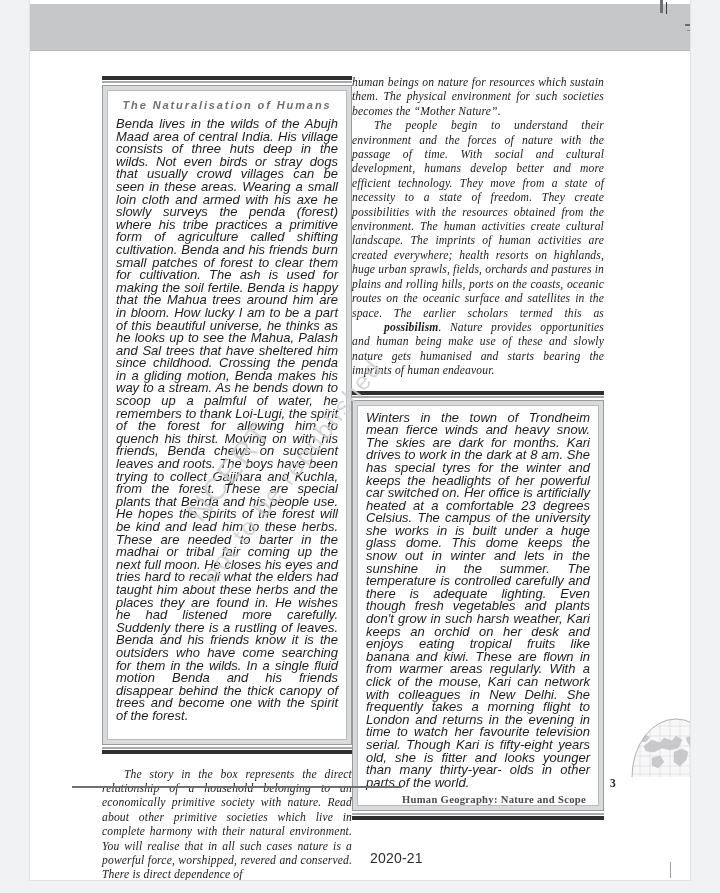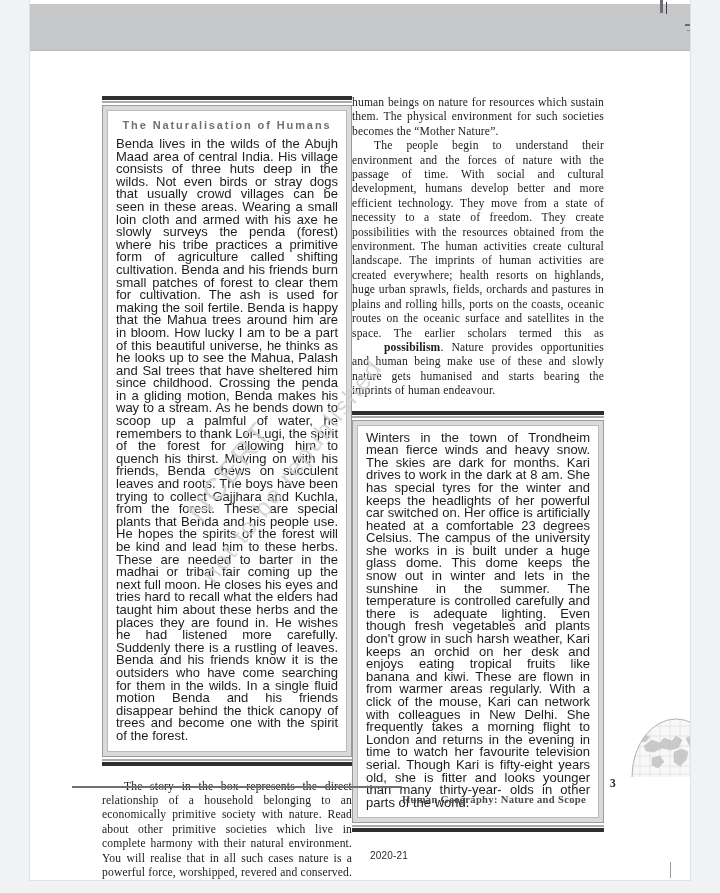--- a/index.html
+++ b/index.html
@@ -70,21 +70,22 @@
     left: 640px;
     top: 862px;
     width: 1px;
     height: 16px;
     background: #9a9b9d;
   }
 
   
   .col {
     position: absolute;
-    top: 96px;
+    top: 76px;
+    font-style: italic;
   }
   #col-left  { left: 72px;  width: 250px; }
   #col-right { left: 322px; width: 252px; }
 
   p.body {
     margin: 0;
     font-family: "Liberation Serif", serif;
     font-size: 11.6px;
     line-height: 14.4px;
     text-align: justify;
@@ -112,21 +113,21 @@
     margin-bottom: 2px;
   }
   .box-frame {
     border: 1px solid #9a9b9d;
     background: #d9dadc;
     padding: 4px;
   }
   .box-inner {
     background: #ffffff;
     border: 1px solid #b9babc;
-    padding: 6px 8px 8px 8px;
+    padding: 6px 8px 16px 8px;
   }
   .box-title {
     font-family: "Liberation Sans", sans-serif;
     font-size: 11px;
     font-weight: bold;
     color: #6e7073;
     letter-spacing: 1.9px;
     text-align: center;
     margin: 2px 0 7px 0;
   }
@@ -178,21 +179,21 @@
     font-family: "Liberation Serif", serif;
     font-weight: bold;
     font-size: 11.5px;
     color: #222;
   }
   #reprint {
     position: absolute;
     left: 340px;
     top: 850px;
     font-family: "Liberation Sans", sans-serif;
-    font-size: 10px;
+    font-size: 14px;
     color: #2b2b2b;
     letter-spacing: 0.2px;
   }
 
   
   #hemimap {
     position: absolute;
     left: 600px;
     top: 716px;
     width: 92px;

